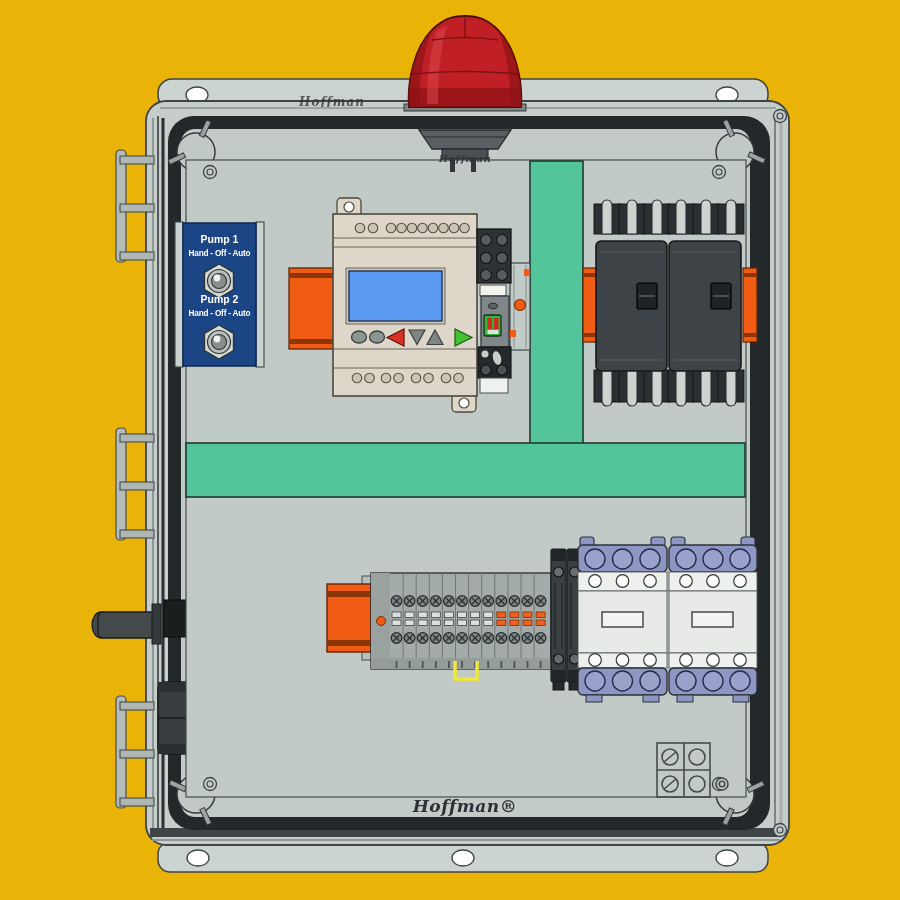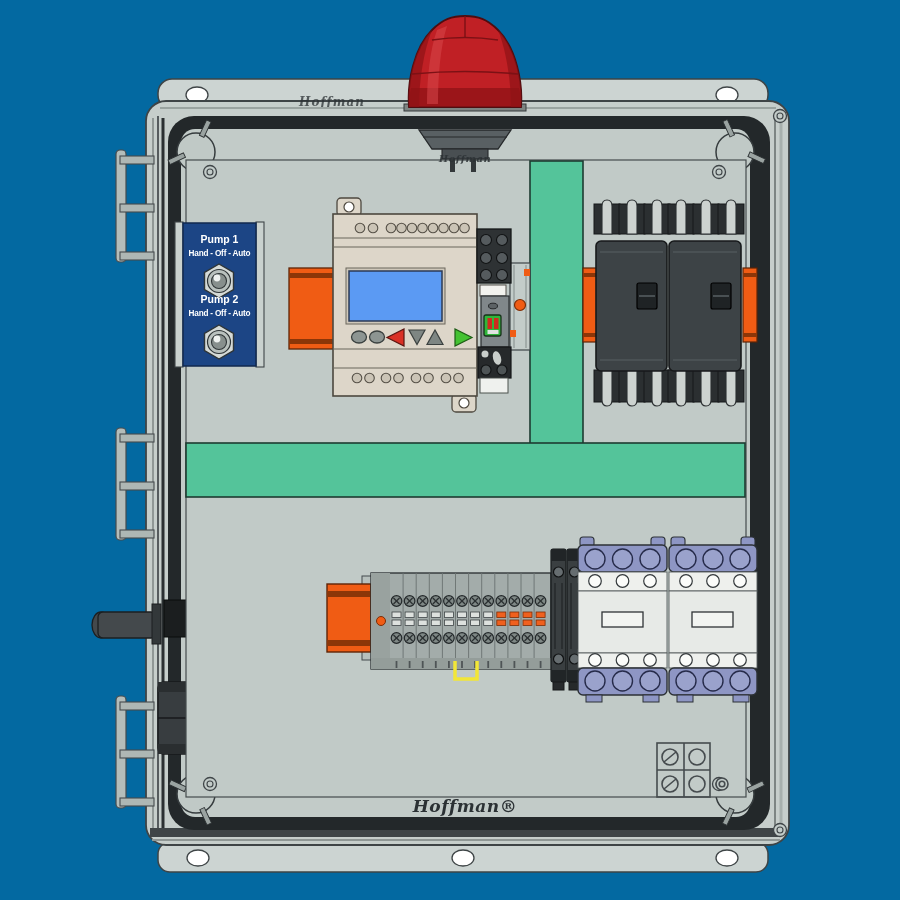--- a/index.html
+++ b/index.html
@@ -1,16 +1,16 @@
 <!DOCTYPE html>
 <html><head>
 <meta charset="utf-8">
 <style>
   html,body{margin:0;padding:0;background:#ffffff;}
-  .stage{width:900px;height:900px;position:relative;background:#0369a1;overflow:hidden;}
+  .stage{width:900px;height:900px;position:relative;background:#eab308;overflow:hidden;}
   svg{display:block;}
   .lbl-white{font-family:"Liberation Sans",sans-serif;font-weight:bold;fill:#ffffff;text-anchor:middle;}
   .script{font-family:"DejaVu Serif",serif;font-style:italic;font-weight:bold;fill:#2b3134;text-anchor:middle;}
 </style>
 </head>
 <body>
 
 <div class="stage">
 <svg width="900" height="900" viewBox="0 0 900 900" xmlns="http://www.w3.org/2000/svg">
   <defs>

